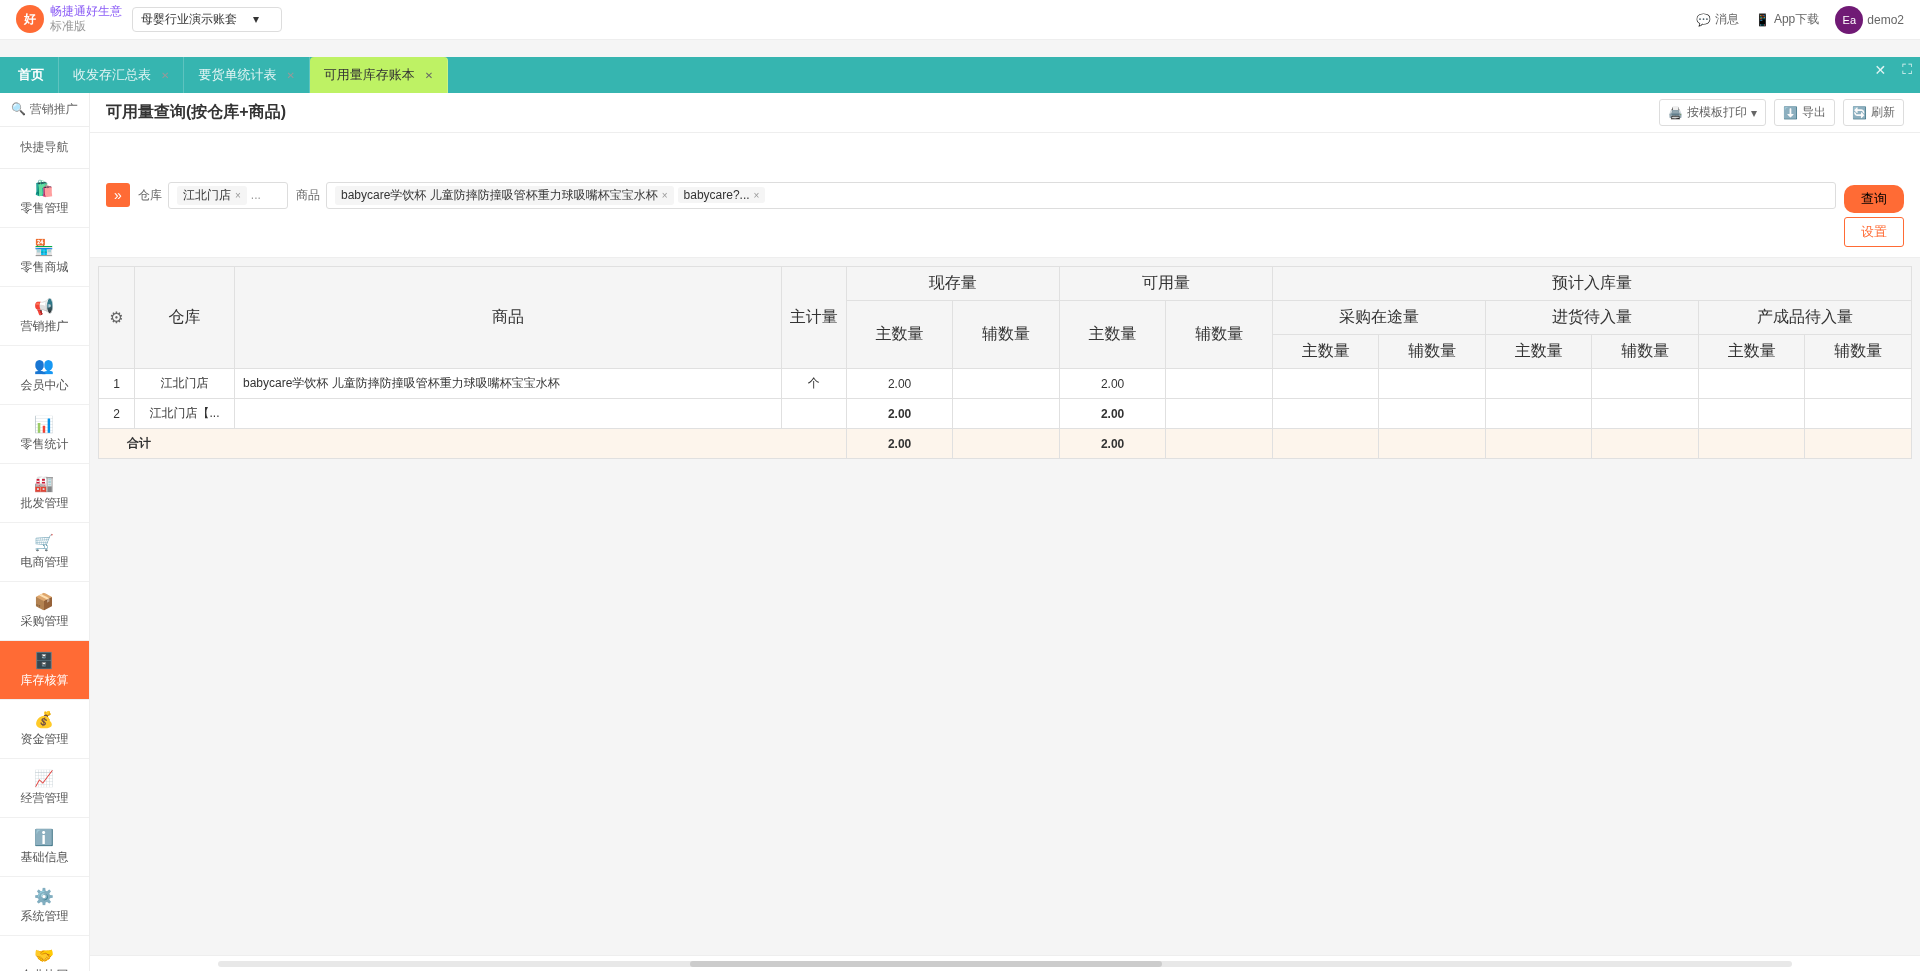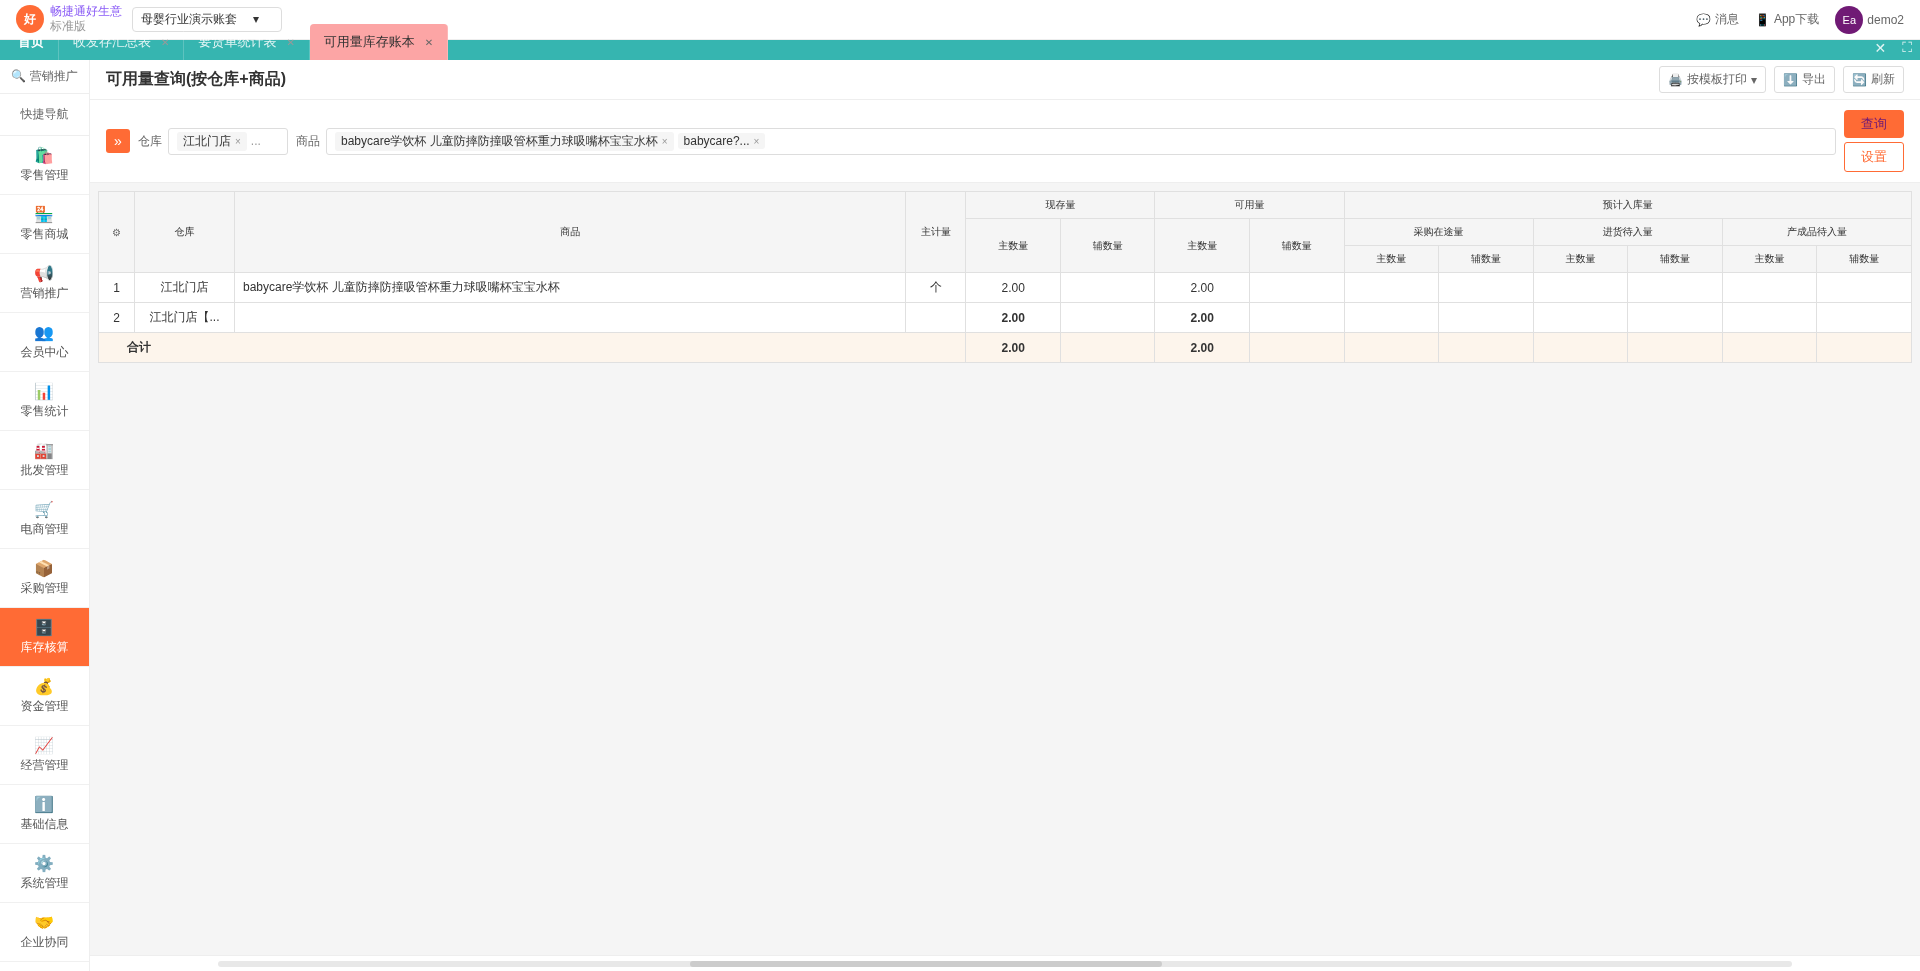--- a/index.html
+++ b/index.html
@@ -11,24 +11,24 @@
     .logo-area { display: flex; align-items: center; gap: 6px; }
     .logo-icon { width: 28px; height: 28px; background: #ff6b35; border-radius: 50%; display: flex; align-items: center; justify-content: center; color: #fff; font-size: 12px; font-weight: bold; }
     .logo-text { font-size: 12px; color: #8b5cf6; line-height: 1.2; }
     .logo-sub { font-size: 12px; color: #999; }
     .company-selector { display: flex; align-items: center; gap: 16px; border: 1px solid #ddd; border-radius: 4px; padding: 3px 8px; cursor: pointer; font-size: 12px; color: #333; min-width: 150px; }
     .top-bar-right { display: flex; align-items: center; gap: 16px; }
     .top-bar-btn { display: flex; align-items: center; gap: 4px; cursor: pointer; color: #666; font-size: 12px; }
     .avatar { width: 28px; height: 28px; border-radius: 50%; background: #701a75; display: flex; align-items: center; justify-content: center; color: #fff; font-size: 11px; }
 
     
-    .nav-tabs { height: 20px; background: #36b5b0; display: flex; align-items: flex-end; flex-shrink: 0; padding: 0 4px; }
+    .nav-tabs { height: 36px; background: #36b5b0; display: flex; align-items: flex-start; flex-shrink: 0; padding: 0 4px; margin-top: 17px; }
     .nav-tab { display: flex; align-items: center; gap: 6px; padding: 0 14px; height: 36px; font-size: 13px; color: rgba(255,255,255,0.85); cursor: pointer; border-right: 1px solid rgba(255,255,255,0.2); }
     .nav-tab.home { font-weight: bold; color: #fff; }
-    .nav-tab.active { background: #fca5a5; color: #333; border-radius: 4px 4px 0 0; }
+    .nav-tab.active { background: #bef264; color: #333; border-radius: 4px 4px 0 0; }
     .nav-tab .close-x { font-size: 10px; color: #999; margin-left: 4px; cursor: pointer; }
     .nav-tab.active .close-x { color: #666; }
     .nav-tabs-right { margin-left: auto; display: flex; align-items: center; gap: 8px; }
     .nav-icon-btn { color: rgba(255,255,255,0.85); cursor: pointer; padding: 4px; font-size: 14px; }
 
     
     .main-layout { display: flex; flex: 1; overflow: hidden; }
 
     
     .sidebar { width: 90px; background: #fff; border-right: 1px solid #eee; display: flex; flex-direction: column; flex-shrink: 0; overflow-y: auto; }
@@ -55,28 +55,28 @@
     .filter-bar { background: #fff; padding: 10px 16px; border-bottom: 1px solid #eee; display: flex; align-items: center; gap: 8px; flex-shrink: 0; }
     .filter-expand-btn { width: 24px; height: 24px; background: #ff6b35; color: #fff; border: none; border-radius: 3px; cursor: pointer; font-size: 14px; display: flex; align-items: center; justify-content: center; flex-shrink: 0; }
     .filter-group { display: flex; align-items: center; gap: 6px; }
     .filter-label { font-size: 12px; color: #666; white-space: nowrap; }
     .filter-value { display: flex; align-items: center; gap: 4px; border: 1px solid #ddd; border-radius: 3px; padding: 3px 8px; min-width: 120px; font-size: 12px; color: #333; background: #fff; }
     .filter-tag { background: #f5f5f5; border-radius: 3px; padding: 1px 6px; font-size: 12px; color: #333; display: flex; align-items: center; gap: 4px; }
     .filter-tag .remove { cursor: pointer; color: #999; font-size: 10px; }
     .filter-more { color: #999; cursor: pointer; font-size: 12px; }
     .filter-product-area { display: flex; align-items: center; gap: 6px; flex: 1; }
     .filter-product-tags { display: flex; align-items: center; gap: 4px; flex: 1; overflow: hidden; }
-    .btn-query { background: #ff6b35; color: #701a75; border: none; border-radius: 4px; padding: 5px 16px; font-size: 13px; cursor: pointer; }
+    .btn-query { background: #ff6b35; color: #000000; border: none; border-radius: 10px; padding: 5px 16px; font-size: 13px; cursor: pointer; margin-top: 42px; }
     .btn-settings { background: #fff; color: #ff6b35; border: 1px solid #ff6b35; border-radius: 3px; padding: 5px 16px; font-size: 13px; cursor: pointer; }
     .filter-right-btns { display: flex; flex-direction: column; gap: 4px; margin-left: auto; }
 
     
     .table-area { flex: 1; overflow: auto; padding: 0 8px; background: #f5f5f5; }
     .data-table { width: 100%; border-collapse: collapse; background: #fff; margin-top: 8px; border: 1px solid #e0e0e0; }
-    .data-table th { background: #f5f5f5; border: 1px solid #e0e0e0; padding: 6px 8px; font-size: 10px; color: #333; font-weight: normal; text-align: center; white-space: nowrap; font-family: Liberation Serif, serif; }
+    .data-table th { background: #f5f5f5; border: 1px solid #e0e0e0; padding: 6px 8px; font-size: 16px; color: #333; font-weight: normal; text-align: center; white-space: nowrap; font-family: Liberation Serif, serif; }
     .data-table td { border: 1px solid #e0e0e0; padding: 6px 8px; font-size: 12px; color: #333; text-align: center; white-space: nowrap; }
     .col-settings { width: 36px; }
     .col-warehouse { width: 100px; }
     .col-product { min-width: 300px; text-align: left; }
     .col-unit { width: 60px; }
     .td-product { text-align: left !important; }
     .total-row td { background: #fdf5ec; font-weight: bold; }
 
     
     .table-footer { background: #fff; border-top: 1px solid #eee; height: 16px; flex-shrink: 0; display: flex; align-items: center; padding: 0 8px; }

